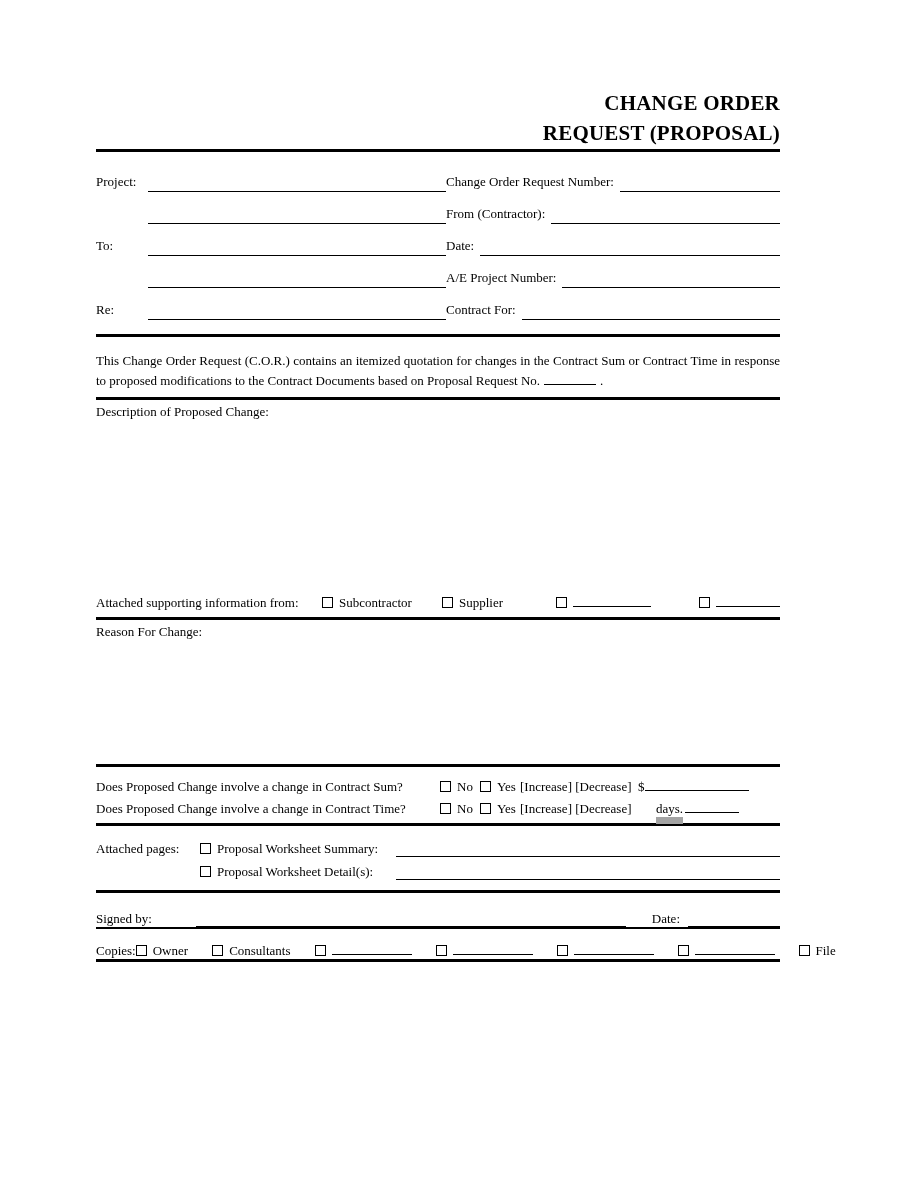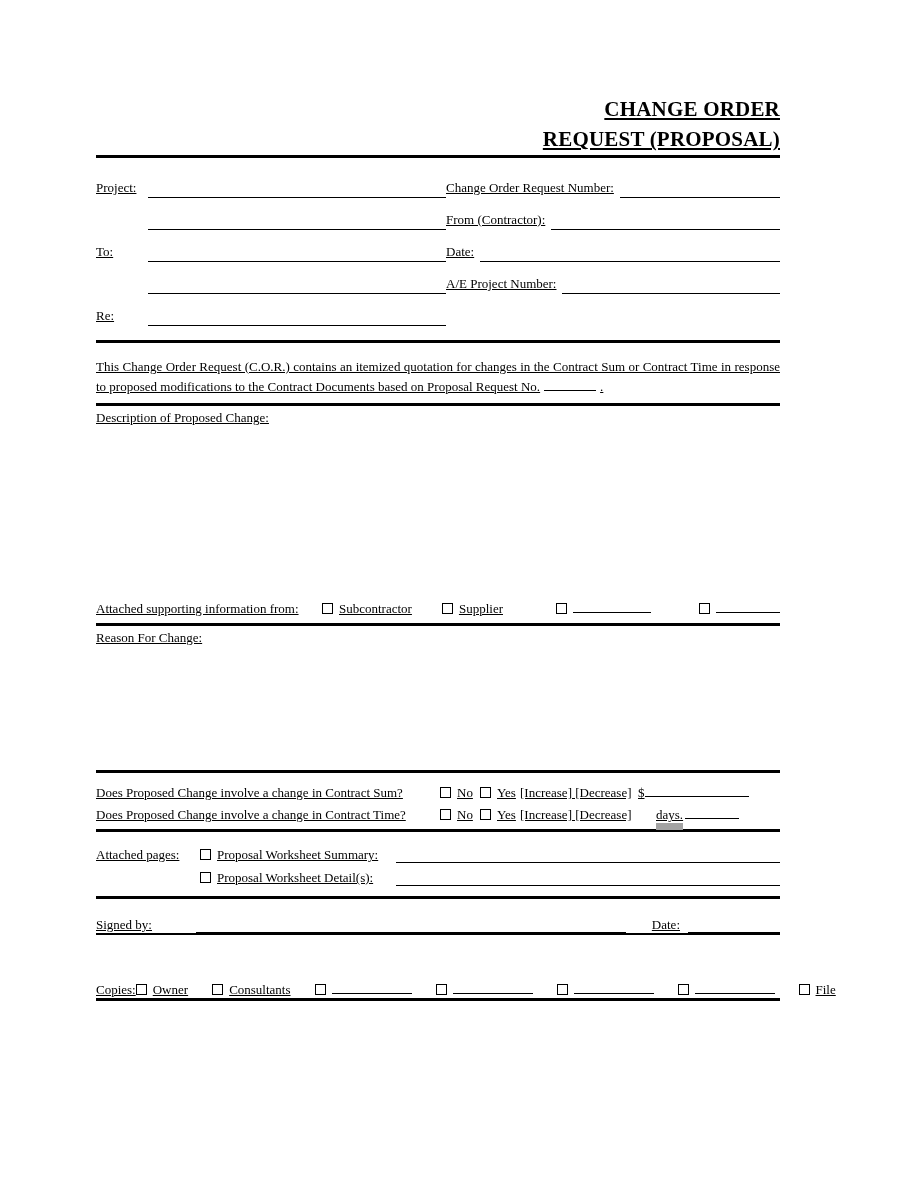--- a/index.html
+++ b/index.html
@@ -19,23 +19,22 @@
     position: absolute;
     left: 0;
     top: 0;
     width: 900px;
     height: 1200px;
     background: #ffffff;
   }
   .sheet {
     position: absolute;
     left: 96px;
-    top: 94px;
+    top: 88px;
     width: 684px;
-    text-decoration: underline;
   }
 
   
   .title-block {
     text-align: right;
     font-weight: bold;
     font-size: 21px;
     letter-spacing: 0.2px;
     line-height: 1.45;
   }
@@ -200,21 +199,20 @@
     border-bottom: 1px solid #000;
     height: 14px;
   }
 
   
   .copies-row {
     display: flex;
     align-items: flex-end;
     font-size: 13px;
     height: 30px;
-    margin-top: 33px;
   }
   .copies-lead { width: 54px; }
   .copies-blank {
     display: inline-block;
     width: 80px;
     border-bottom: 1px solid #000;
     height: 12px;
   }
   .copies-item { margin-right: 24px; white-space: nowrap; }
   .copies-file { margin-left: auto; white-space: nowrap; }
@@ -270,20 +268,24 @@
           <span class="line"></span>
         </div>
         <div class="fld">
           <span class="lbl">Date:</span>
           <span class="line"></span>
         </div>
         <div class="fld">
           <span class="lbl">A/E Project Number:</span>
           <span class="line"></span>
         </div>
+        <div class="fld">
+          <span class="lbl">Contract For:</span>
+          <span class="line"></span>
+        </div>
       </div>
     </div>
 
     <hr class="rule mt14">
 
     <div class="para-block">
       <p class="para">
         <span>This Change Order Request (C.O.R.) contains an itemized quotation for changes in the Contract Sum or Contract Time in response to proposed modifications to the Contract Documents based on Proposal Request No.</span><span class="inline-blank"></span><span>.</span>
       </p>
     </div>

